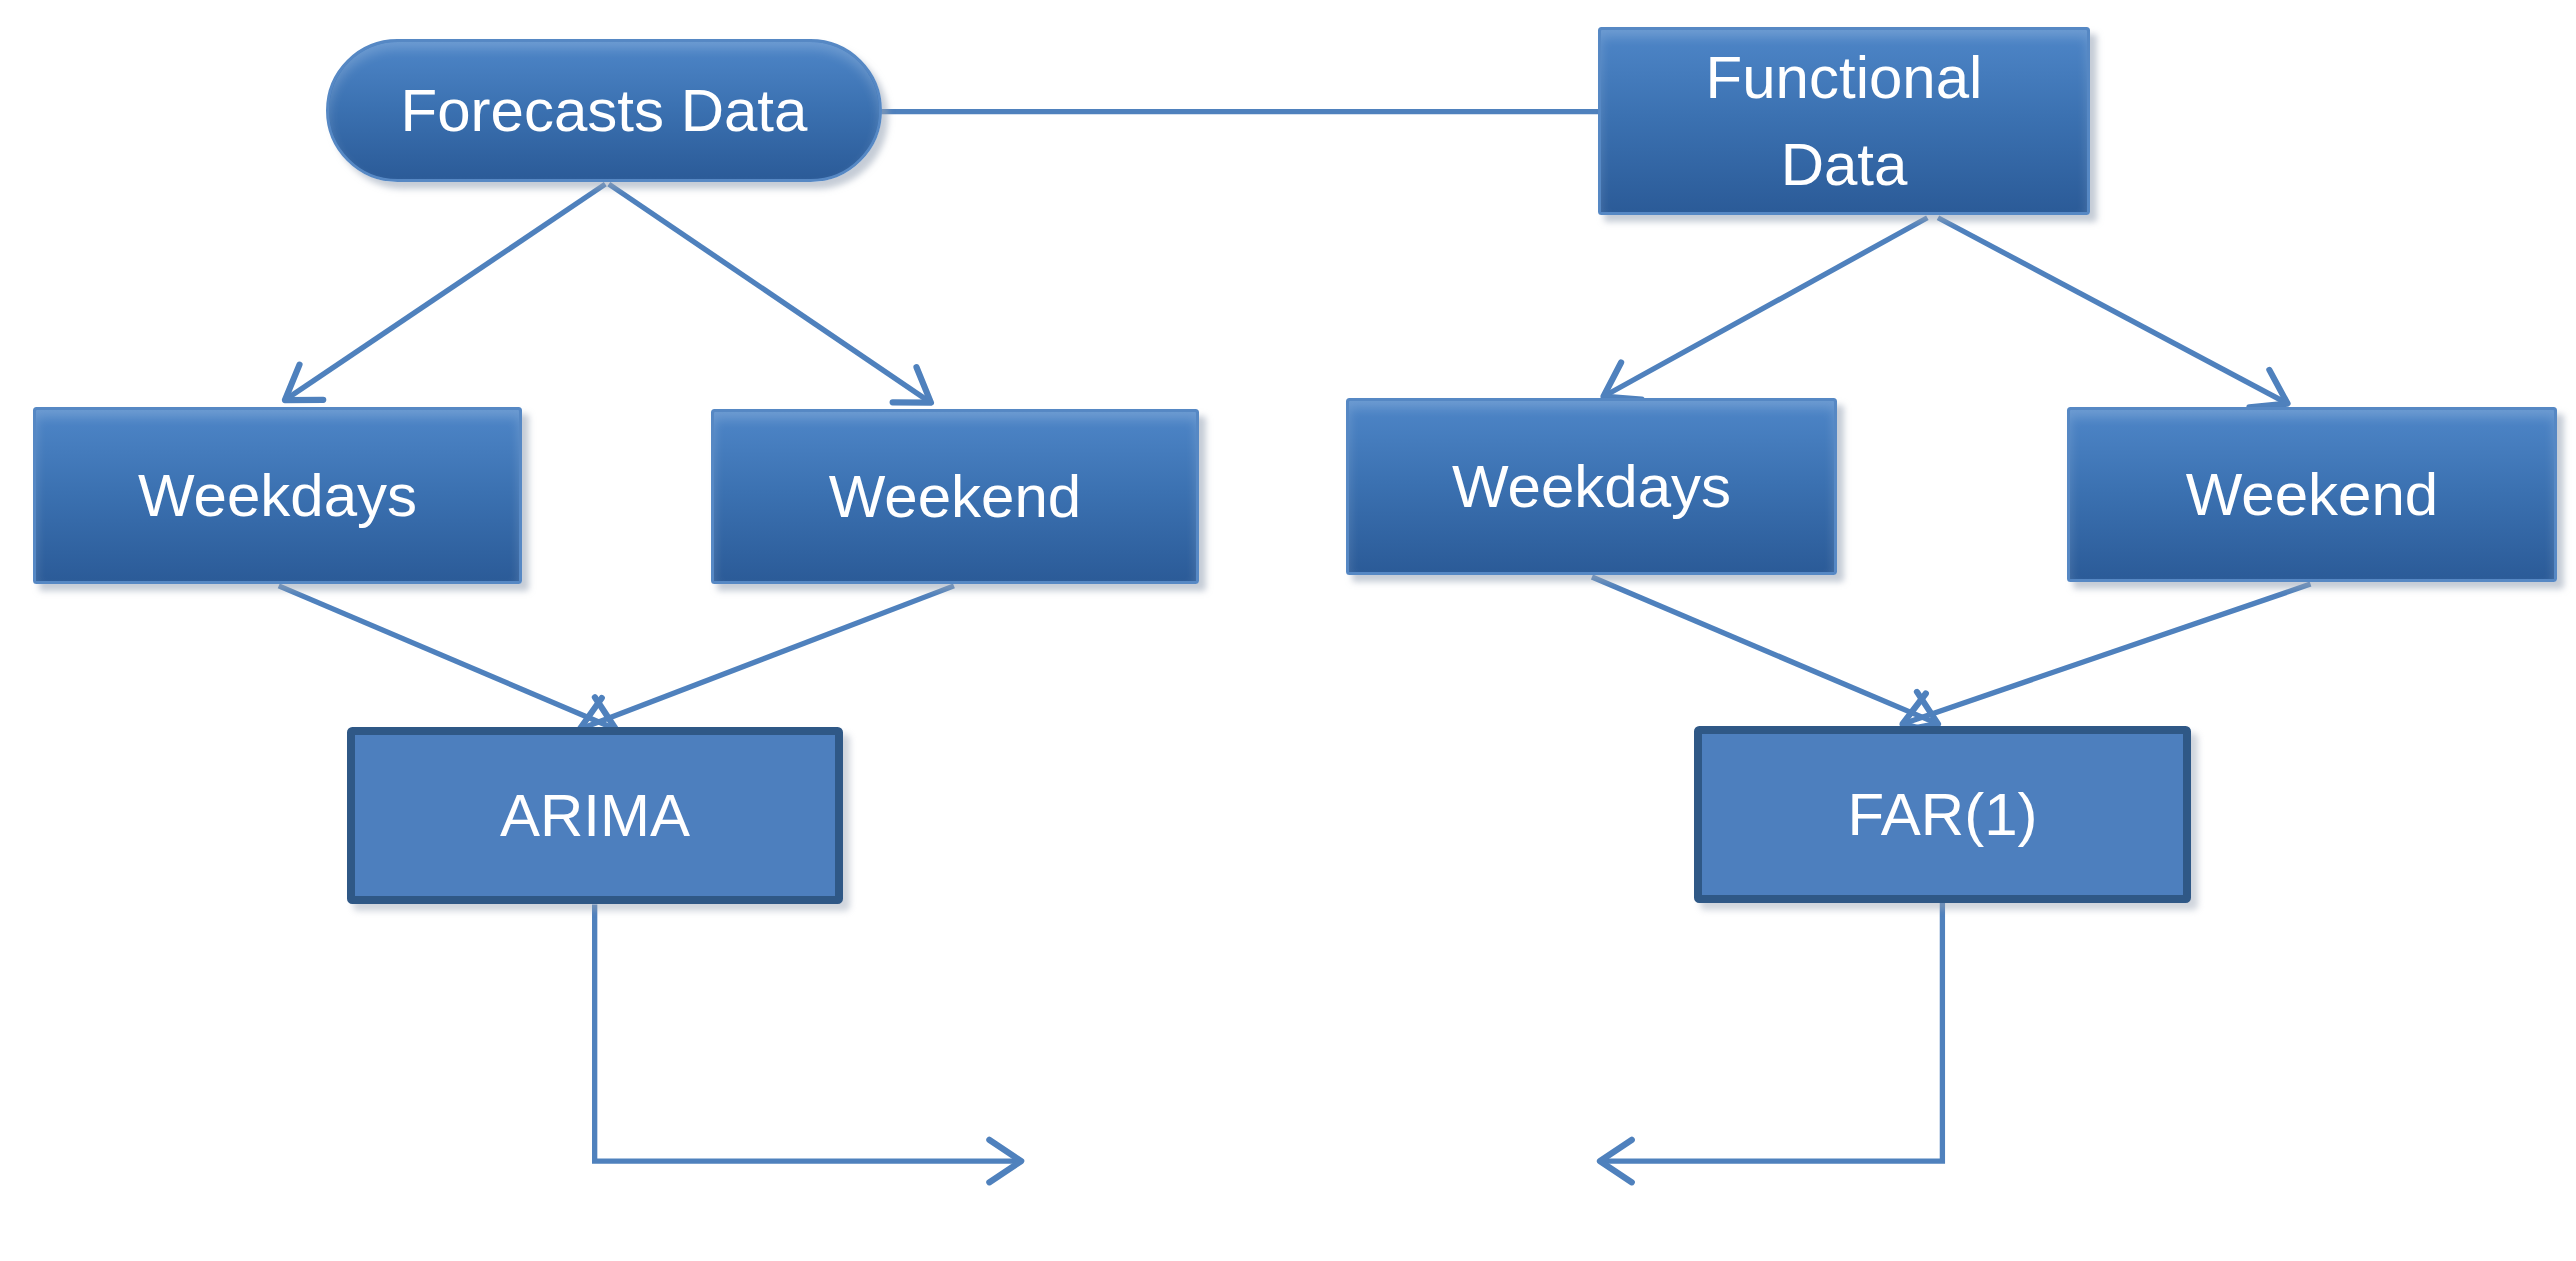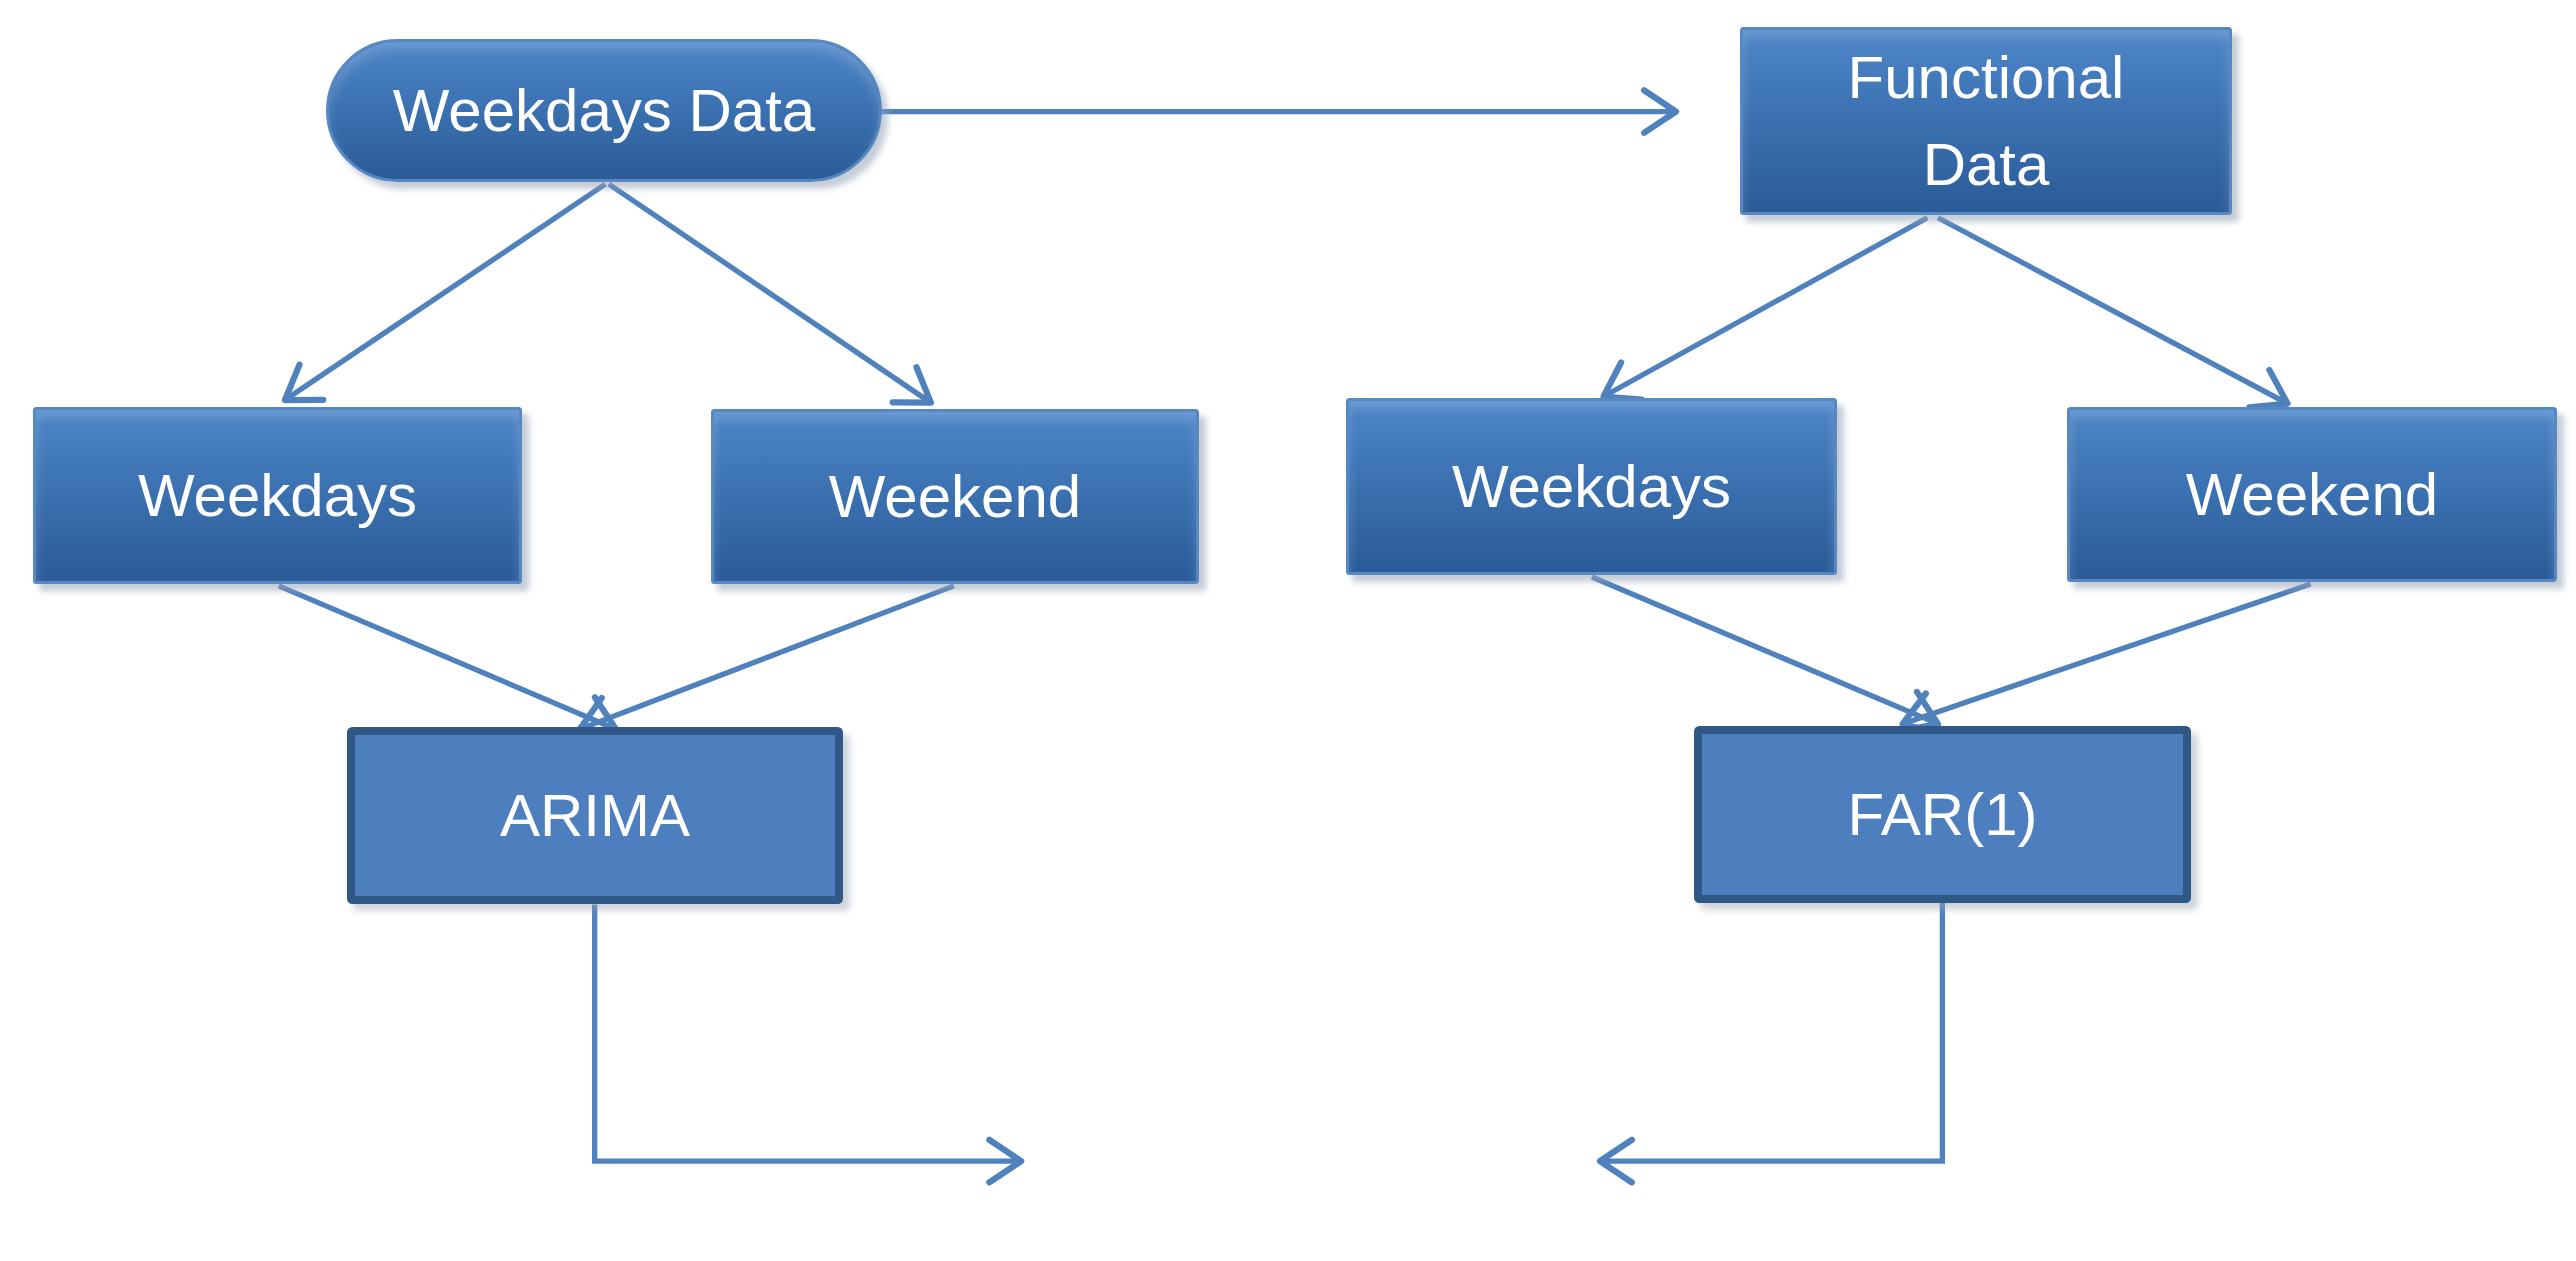--- a/index.html
+++ b/index.html
@@ -48,21 +48,21 @@
   .rect{border-radius:3.5px;}
   .model{
     background:var(--model-fill);
     border:8px solid var(--model-border);
     border-radius:5.3px;
     box-shadow:6.2px 7px 6.2px rgba(150,162,180,0.45);
   }
   .wrap-narrow{padding:0 84px;}
 
   #node-original-data   {left:326px;  top:39px;   width:556px; height:143px;}
-  #node-functional-data {left:1740px; top:26.5px;   width:492px; height:188px;}
+  #node-functional-data {left:1598px; top:26.5px;   width:492px; height:188px;}
   #node-weekdays-left   {left:33px;   top:407px;  width:489px; height:177px;}
   #node-weekend-left    {left:711px;  top:409px;  width:488px; height:175px;}
   #node-weekdays-right  {left:1346px; top:398px;  width:491px; height:177px;}
   #node-weekend-right   {left:2067px; top:407px;  width:490px; height:175px;}
   #node-arima           {left:347px;  top:727px;  width:496px; height:177px;}
   #node-far1            {left:1694px; top:726px;  width:497px; height:177px;}
   #node-forecasts       {left:1031px; top:1088px; width:559px; height:149px;}
 
   .edge{
     fill:none;
@@ -89,21 +89,21 @@
     <path class="edge" d="M2190,246 L2585,456" marker-end="url(#ah)"></path>
     <path class="edge" d="M315,662 L696,824" marker-end="url(#ah)"></path>
     <path class="edge" d="M1078,662 L655,824" marker-end="url(#ah)"></path>
     <path class="edge" d="M1799,652 L2190,818" marker-end="url(#ah)"></path>
     <path class="edge" d="M2611,660 L2150,818" marker-end="url(#ah)"></path>
     <path class="edge" d="M672,1022 L672,1312 L1154,1312" marker-end="url(#ah)"></path>
     <path class="edge" d="M2195,1020 L2195,1312 L1808,1312" marker-end="url(#ah)"></path>
   </svg>
 
   <div class="node grad pill" id="node-original-data">
-    <span>Weekdays Data</span>
+    <span>Forecasts Data</span>
   </div>
 
   <div class="node grad rect wrap-narrow" id="node-functional-data">
     <span>Functional Data</span>
   </div>
 
   <div class="node grad rect" id="node-weekdays-left">
     <span>Weekdays</span>
   </div>
 

